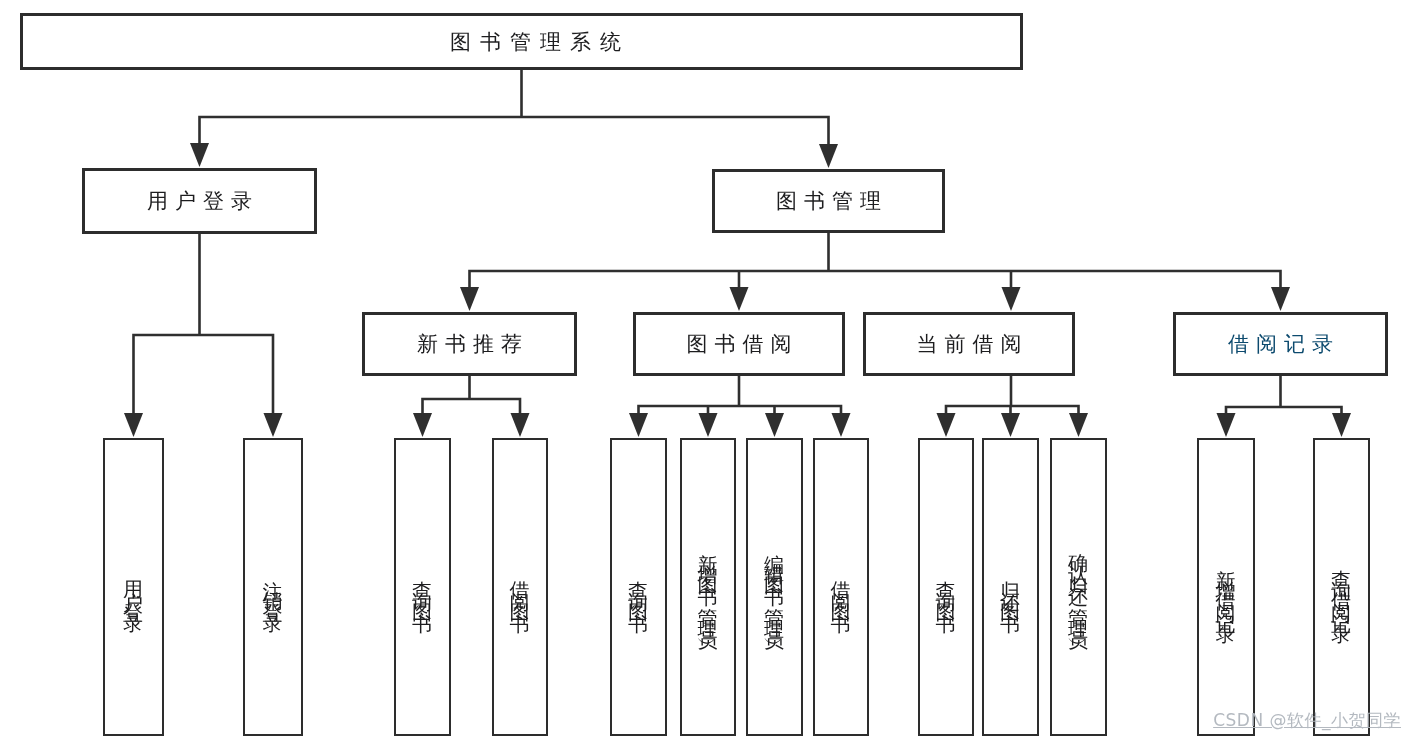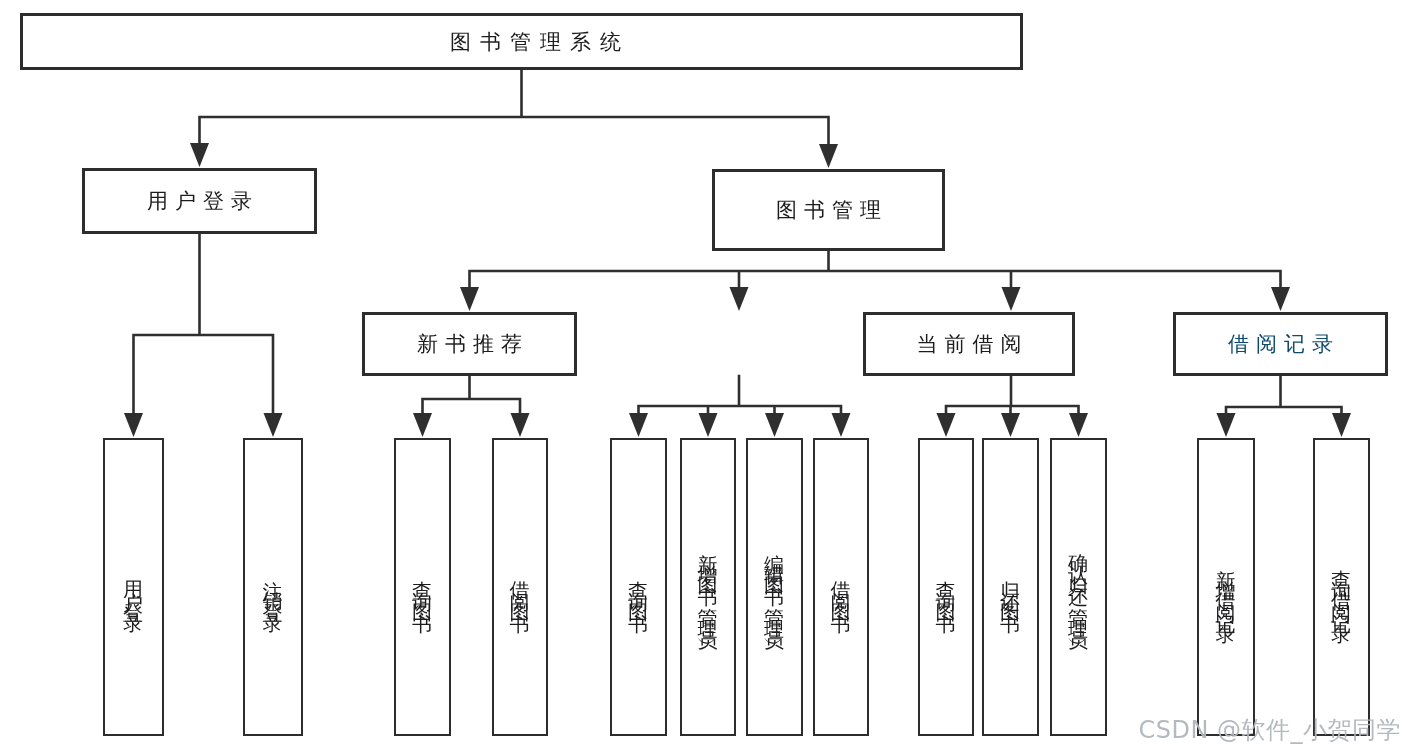--- a/index.html
+++ b/index.html
@@ -50,27 +50,28 @@
     text-orientation: mixed;
     font-size: 20px;
     letter-spacing: 11px;
     text-indent: 0;
     white-space: normal;
     line-height: 1;
   }
   #watermark {
     position: absolute;
     right: 4px;
-    bottom: 1px;
+    bottom: 15px;
     z-index: 3;
     color: #b0b6bd;
-    font-size: 24px;
+    font-size: 17px;
     letter-spacing: 0.5px;
     opacity: 0.95;
     pointer-events: none;
+    text-decoration: underline;
   }
 </style>
 </head>
 <body>
 
 <div id="stage">
   <svg id="edges" width="1405" height="747" viewBox="0 0 1405 747">
       <polygon points="190,143 209,143 199.5,167" fill="#2f2f2f"></polygon>
       <polygon points="819,144 838,144 828.5,168" fill="#2f2f2f"></polygon>
       <path d="M 521.5 70 L 521.5 117 M 199.5 117 L 828.5 117 M 199.5 117 L 199.5 147 M 828.5 117 L 828.5 148" stroke="#2f2f2f" stroke-width="2.6" stroke-linecap="square" fill="none"></path>
@@ -95,22 +96,23 @@
       <polygon points="1069,413 1088,413 1078.5,437" fill="#2f2f2f"></polygon>
       <path d="M 1011 376 L 1011 406 M 946 406 L 1078.5 406 M 946 406 L 946 417 M 1010.5 406 L 1010.5 417 M 1078.5 406 L 1078.5 417" stroke="#2f2f2f" stroke-width="2.6" stroke-linecap="square" fill="none"></path>
       <polygon points="1216.5,413 1235.5,413 1226,437" fill="#2f2f2f"></polygon>
       <polygon points="1332,413 1351,413 1341.5,437" fill="#2f2f2f"></polygon>
       <path d="M 1280.5 376 L 1280.5 407 M 1226 407 L 1341.5 407 M 1226 407 L 1226 417 M 1341.5 407 L 1341.5 417" stroke="#2f2f2f" stroke-width="2.6" stroke-linecap="square" fill="none"></path>
     </svg>
 
   <div id="watermark" style="color: rgb(176, 182, 189);">CSDN @软件_小贺同学</div>
 <div class="node root" style="left: 20px; top: 13px; width: 1003px; height: 57px; border-color: rgb(45, 45, 45); color: rgb(29, 29, 31);">图书管理系统</div>
     <div class="node" style="left: 82px; top: 168px; width: 235px; height: 66px; border-color: rgb(45, 45, 45); color: rgb(29, 29, 31);">用户登录</div>
-    <div class="node" style="left: 712px; top: 169px; width: 233px; height: 82px; border-color: rgb(45, 45, 45); color: rgb(29, 29, 31);">图书管理</div>
+    <div class="node" style="left: 712px; top: 169px; width: 233px; height: 64px; border-color: rgb(45, 45, 45); color: rgb(29, 29, 31);">图书管理</div>
     <div class="node" style="left: 362px; top: 312px; width: 215px; height: 64px; border-color: rgb(45, 45, 45); color: rgb(29, 29, 31);">新书推荐</div>
+    <div class="node" style="left: 633px; top: 312px; width: 212px; height: 64px; border-color: rgb(45, 45, 45); color: rgb(29, 29, 31);">图书借阅</div>
     <div class="node" style="left: 863px; top: 312px; width: 212px; height: 64px; border-color: rgb(45, 45, 45); color: rgb(29, 29, 31);">当前借阅</div>
     <div class="node" style="left: 1173px; top: 312px; width: 215px; height: 64px; border-color: rgb(45, 45, 45); color: #0c4a6e;">借阅记录</div>
     <div class="node vertical" style="left: 103px; top: 438px; width: 61px; height: 298px; border-color: rgb(45, 45, 45); color: rgb(29, 29, 31);">用户登录</div>
     <div class="node vertical" style="left: 243px; top: 438px; width: 60px; height: 298px; border-color: rgb(45, 45, 45); color: rgb(29, 29, 31);">注销登录</div>
     <div class="node vertical" style="left: 394px; top: 438px; width: 57px; height: 298px; border-color: rgb(45, 45, 45); color: rgb(29, 29, 31);">查询图书</div>
     <div class="node vertical" style="left: 492px; top: 438px; width: 56px; height: 298px; border-color: rgb(45, 45, 45); color: rgb(29, 29, 31);">借阅图书</div>
     <div class="node vertical" style="left: 610px; top: 438px; width: 57px; height: 298px; border-color: rgb(45, 45, 45); color: rgb(29, 29, 31);">查询图书</div>
     <div class="node vertical" style="left: 680px; top: 438px; width: 56px; height: 298px; border-color: rgb(45, 45, 45); color: rgb(29, 29, 31);">新增图书（管理员）</div>
     <div class="node vertical" style="left: 746px; top: 438px; width: 57px; height: 298px; border-color: rgb(45, 45, 45); color: rgb(29, 29, 31);">编辑图书（管理员）</div>
     <div class="node vertical" style="left: 813px; top: 438px; width: 56px; height: 298px; border-color: rgb(45, 45, 45); color: rgb(29, 29, 31);">借阅图书</div>

